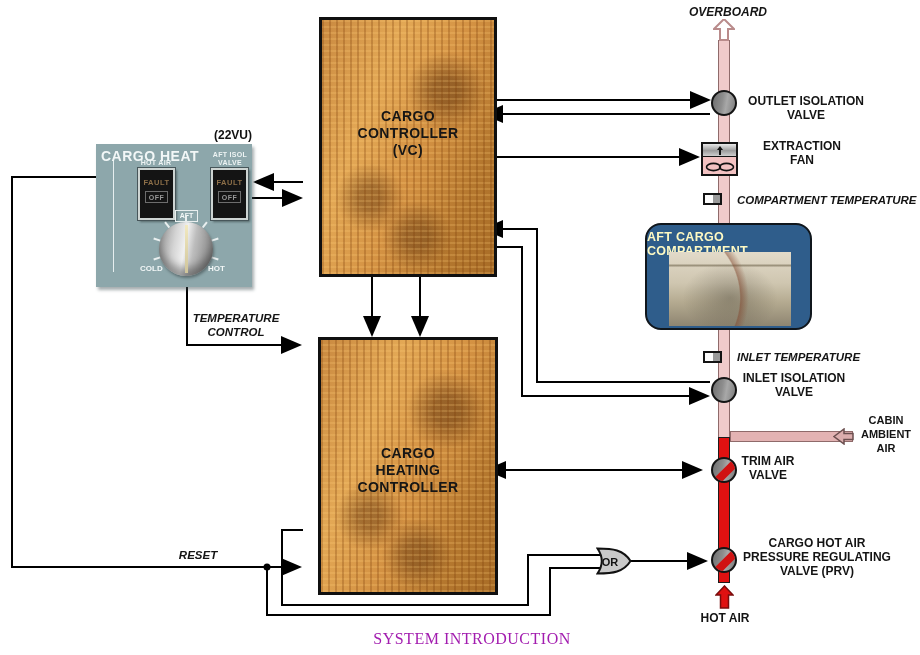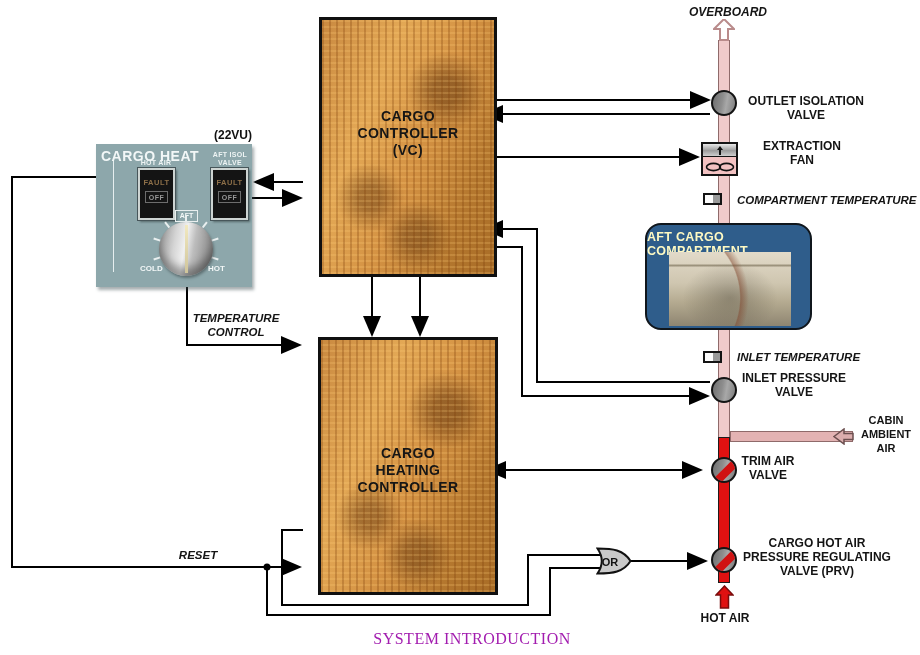--- a/index.html
+++ b/index.html
@@ -244,21 +244,21 @@
     <div>OUTLET ISOLATION</div>
       <div>VALVE</div>
   </div>
   <div class="lbl c" style="left:802px; top:139px;">
     <div>EXTRACTION</div>
       <div>FAN</div>
   </div>
   <div class="lbl i" style="left:737px; top:193px;">COMPARTMENT TEMPERATURE</div>
   <div class="lbl i" style="left:737px; top:350px;">INLET TEMPERATURE</div>
   <div class="lbl c" style="left:794px; top:371px;">
-    <div>INLET PRESSURE</div>
+    <div>INLET ISOLATION</div>
       <div>VALVE</div>
   </div>
   <div class="lbl c" style="left:886px; top:413px; font-size:11px;">
     <div>CABIN</div>
       <div>AMBIENT</div>
       <div>AIR</div>
   </div>
   <div class="lbl c" style="left:768px; top:454px;">
     <div>TRIM AIR</div>
       <div>VALVE</div>

